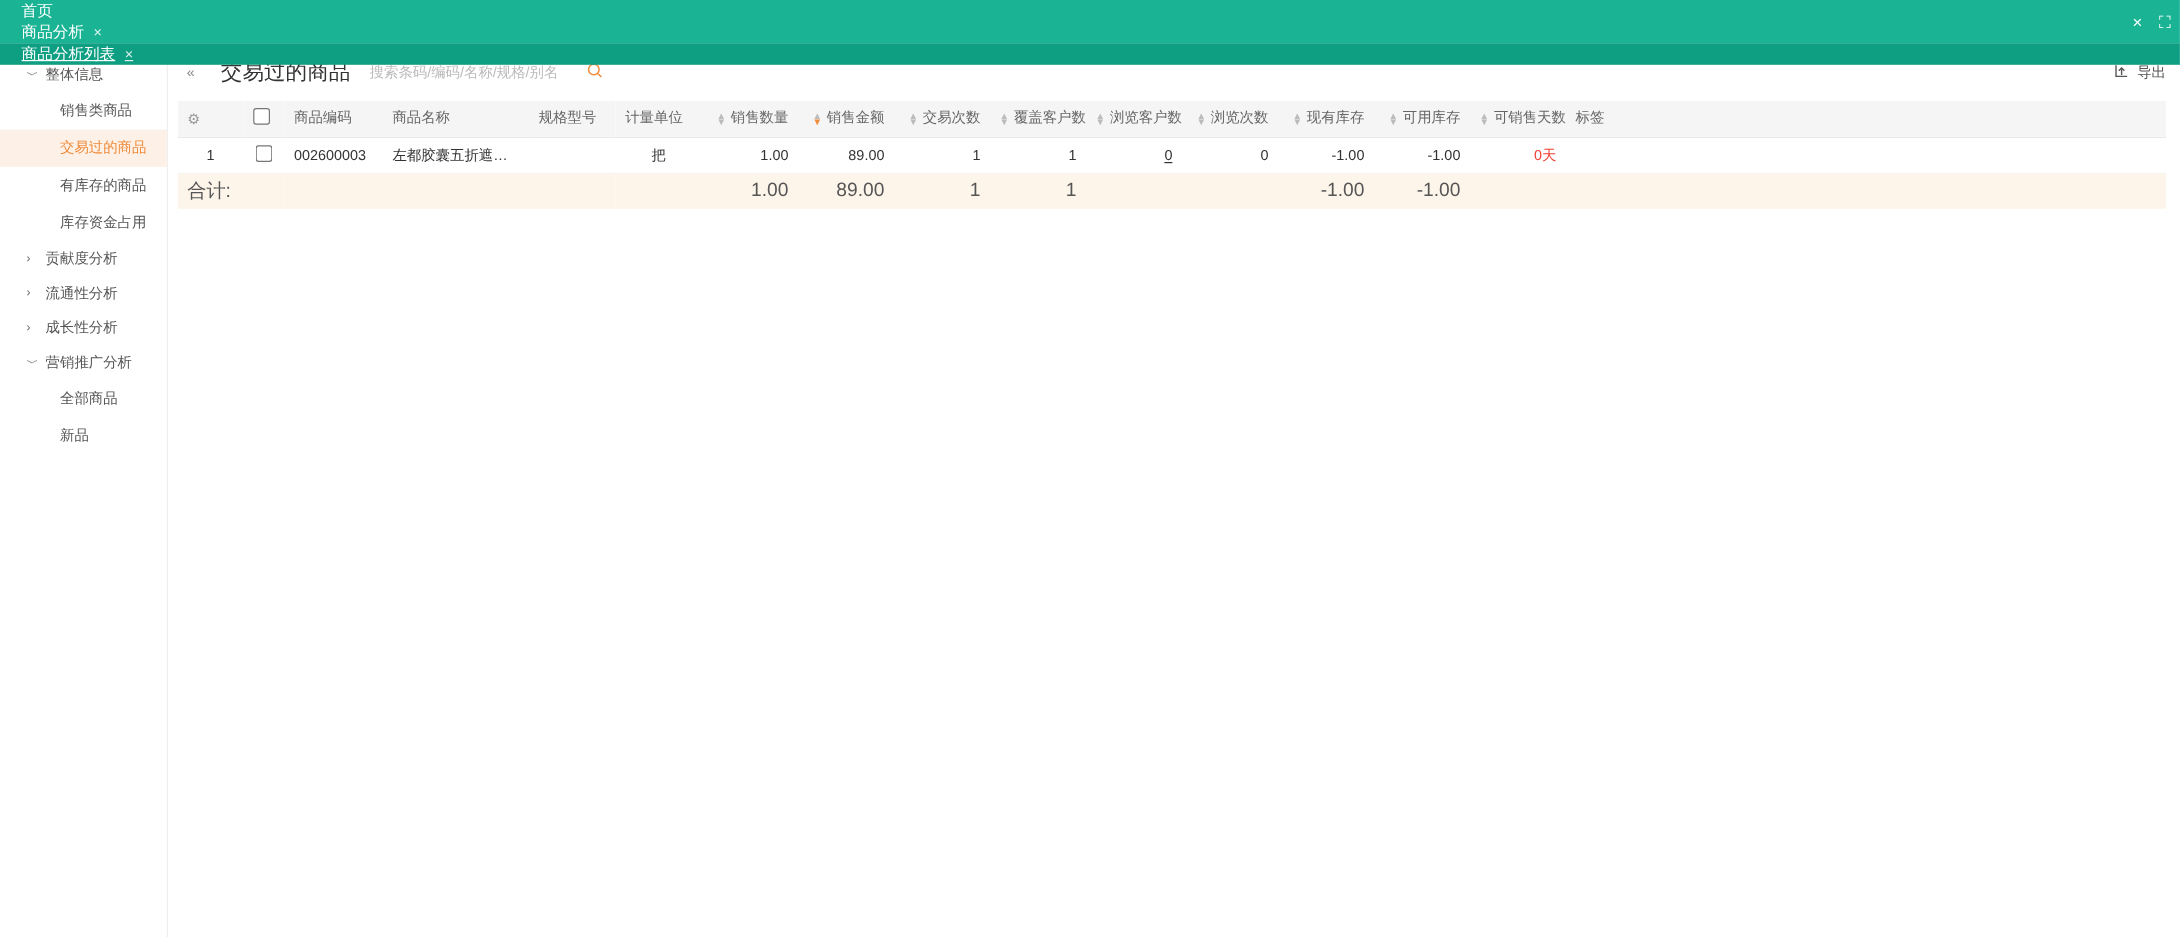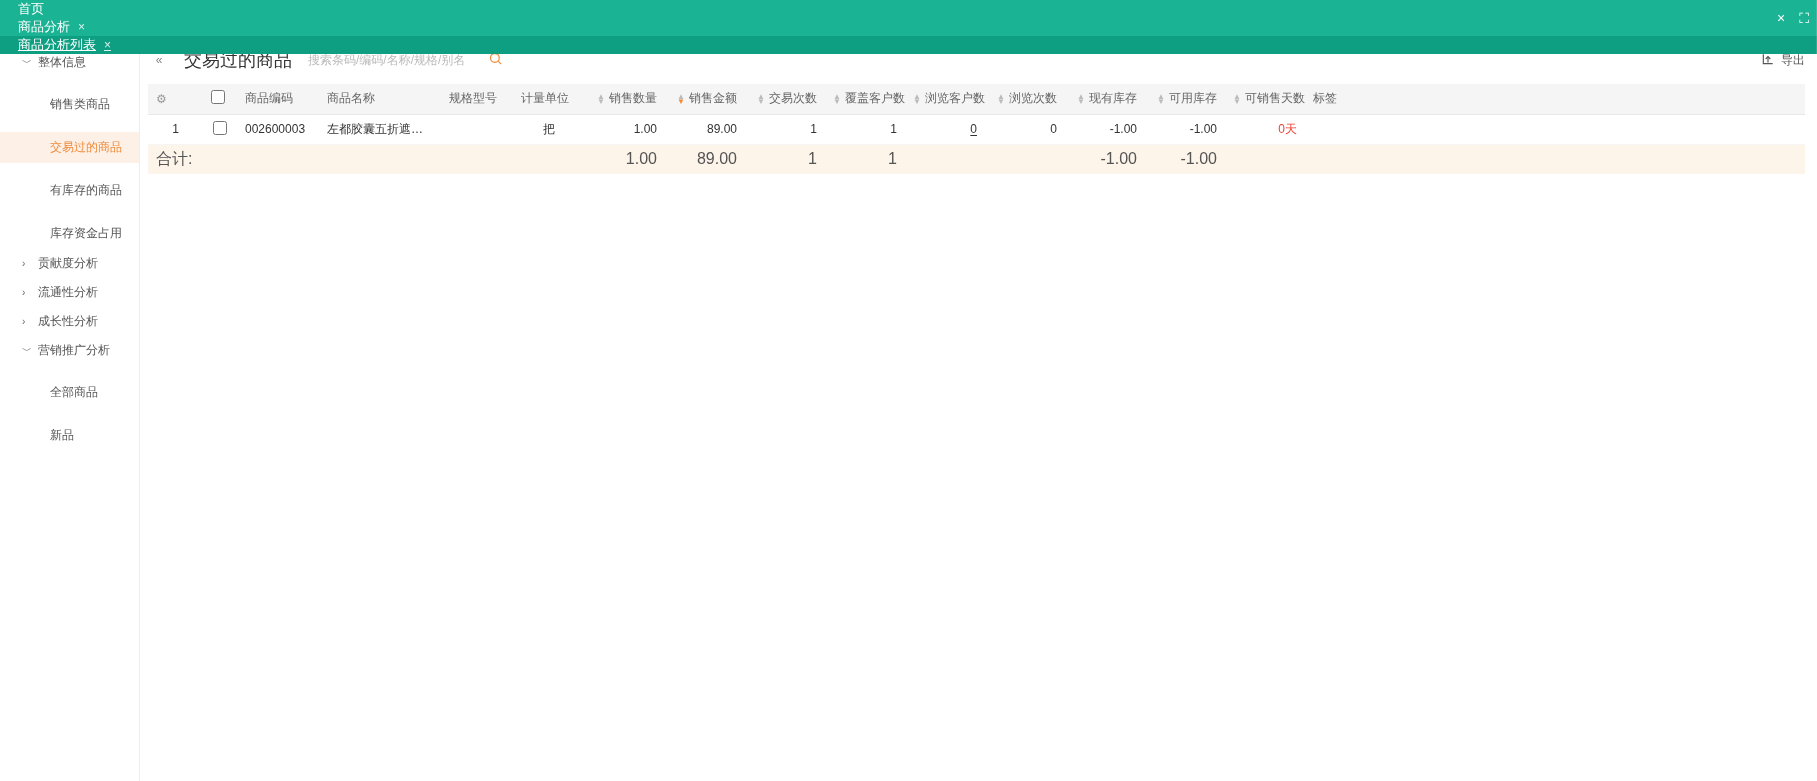--- a/index.html
+++ b/index.html
@@ -9,21 +9,21 @@
 .tab { padding: 0 18px; color: #fff; display: flex; align-items: center; gap: 6px; cursor: pointer; border-right: 1px solid rgba(255,255,255,0.15); font-size: 13px; }
 .tab.active { background: #0e9e82; text-decoration: underline; }
 .tab .close { font-size: 12px; opacity: 0.85; margin-left: 2px; }
 .tabbar-right { position: absolute; right: 8px; top: 0; height: 36px; display: flex; align-items: center; gap: 14px; color: #fff; }
 .tabbar-right .icon { cursor: pointer; font-size: 14px; }
 
 .main-wrap { display: flex; height: calc(100vh - 36px); }
 .sidebar { width: 140px; border-right: 1px solid #eee; padding-top: 12px; flex-shrink: 0; overflow-y: auto; font-size: 12px; }
 .section-head { display: flex; align-items: center; gap: 4px; padding: 6px 10px 6px 22px; cursor: pointer; color: #555; }
 .chev { width: 12px; font-size: 10px; color: #666; }
-.section-item { padding: 7px 10px 7px 50px; color: #555; cursor: pointer; margin-top: 12px; }
+.section-item { padding: 7px 10px 7px 50px; color: #555; cursor: pointer; }
 .section-item.active { background: #fdf0e6; color: #f08b3a; }
 
 .content { flex: 1; display: flex; flex-direction: column; padding: 12px 12px 0 8px; overflow: hidden; }
 .collapse-btn { width: 22px; height: 22px; display: inline-flex; align-items: center; justify-content: center; color: #888; cursor: pointer; margin-right: 6px; font-size: 12px; border: 1px solid transparent; }
 .content-header { display: flex; align-items: center; gap: 8px; margin-bottom: 12px; }
 .page-title { font-size: 18px; color: #333; font-weight: 500; margin-right: 8px; }
 .searchbox { display: flex; align-items: center; gap: 0; }
 .searchbox input { border: none; outline: none; background: transparent; width: 180px; font-size: 12px; color: #333; }
 .searchbox input::placeholder { color: #bbb; }
 .search-icon { color: #f08b3a; font-size: 14px; cursor: pointer; }

